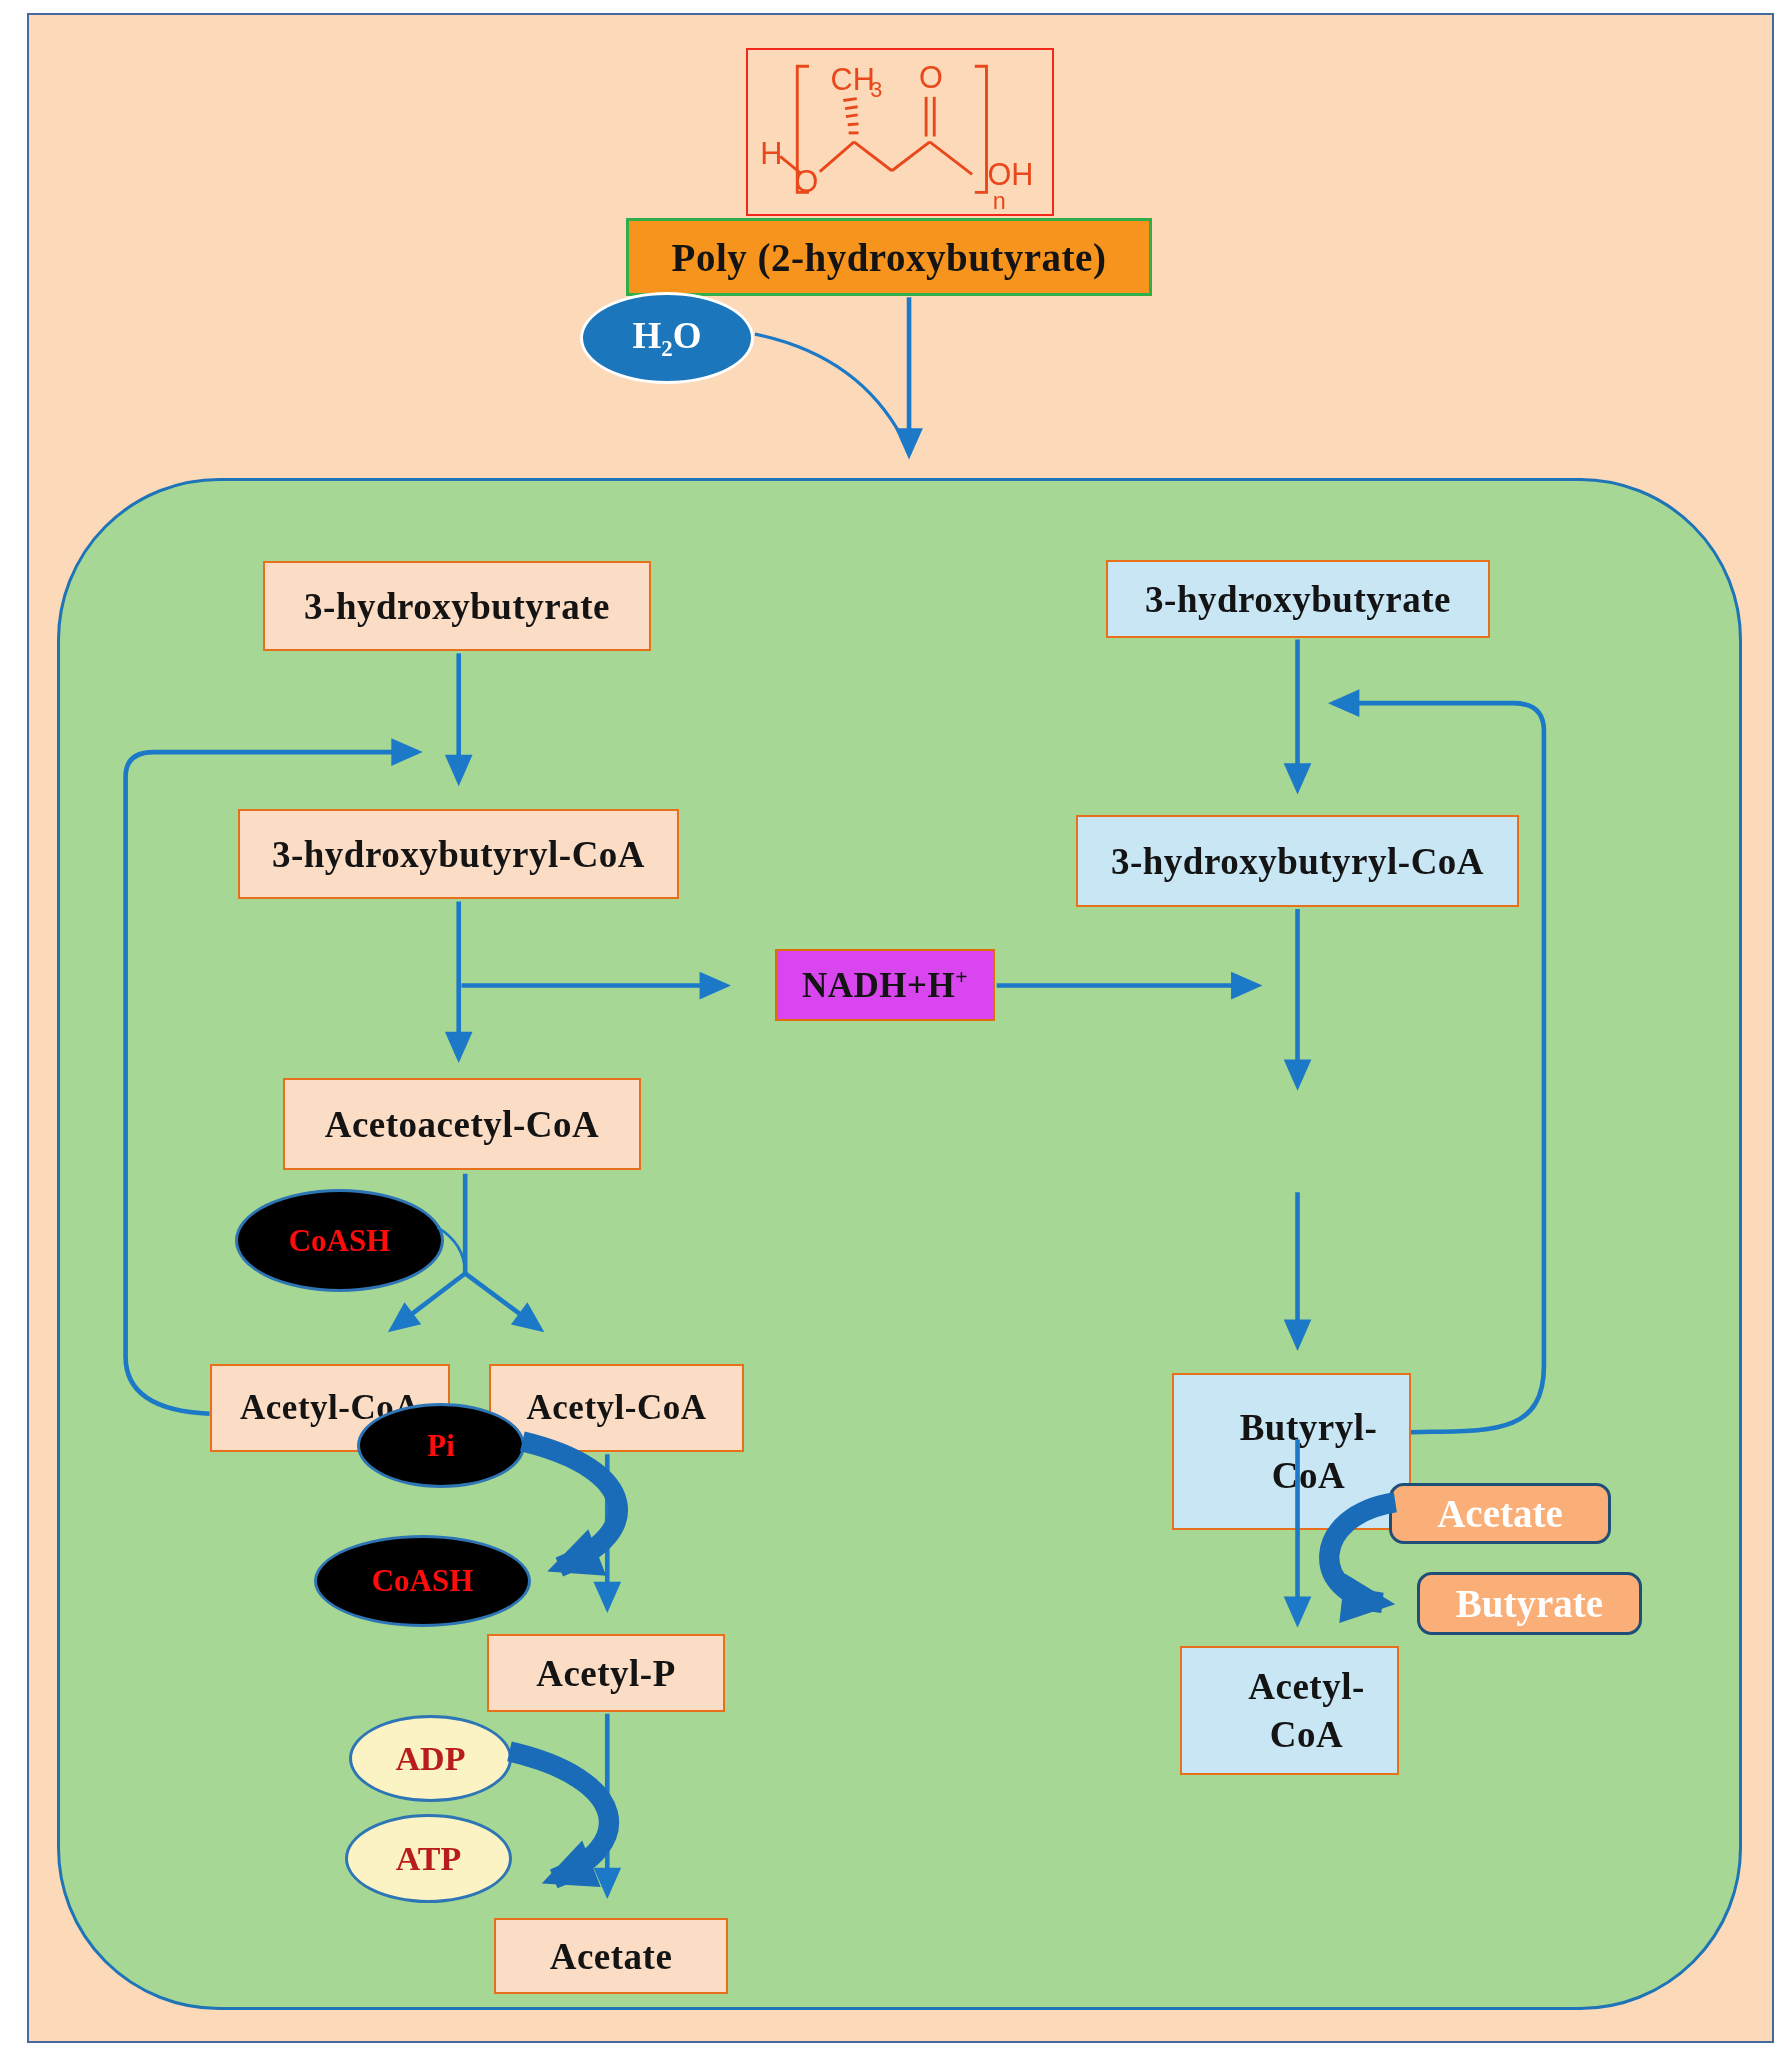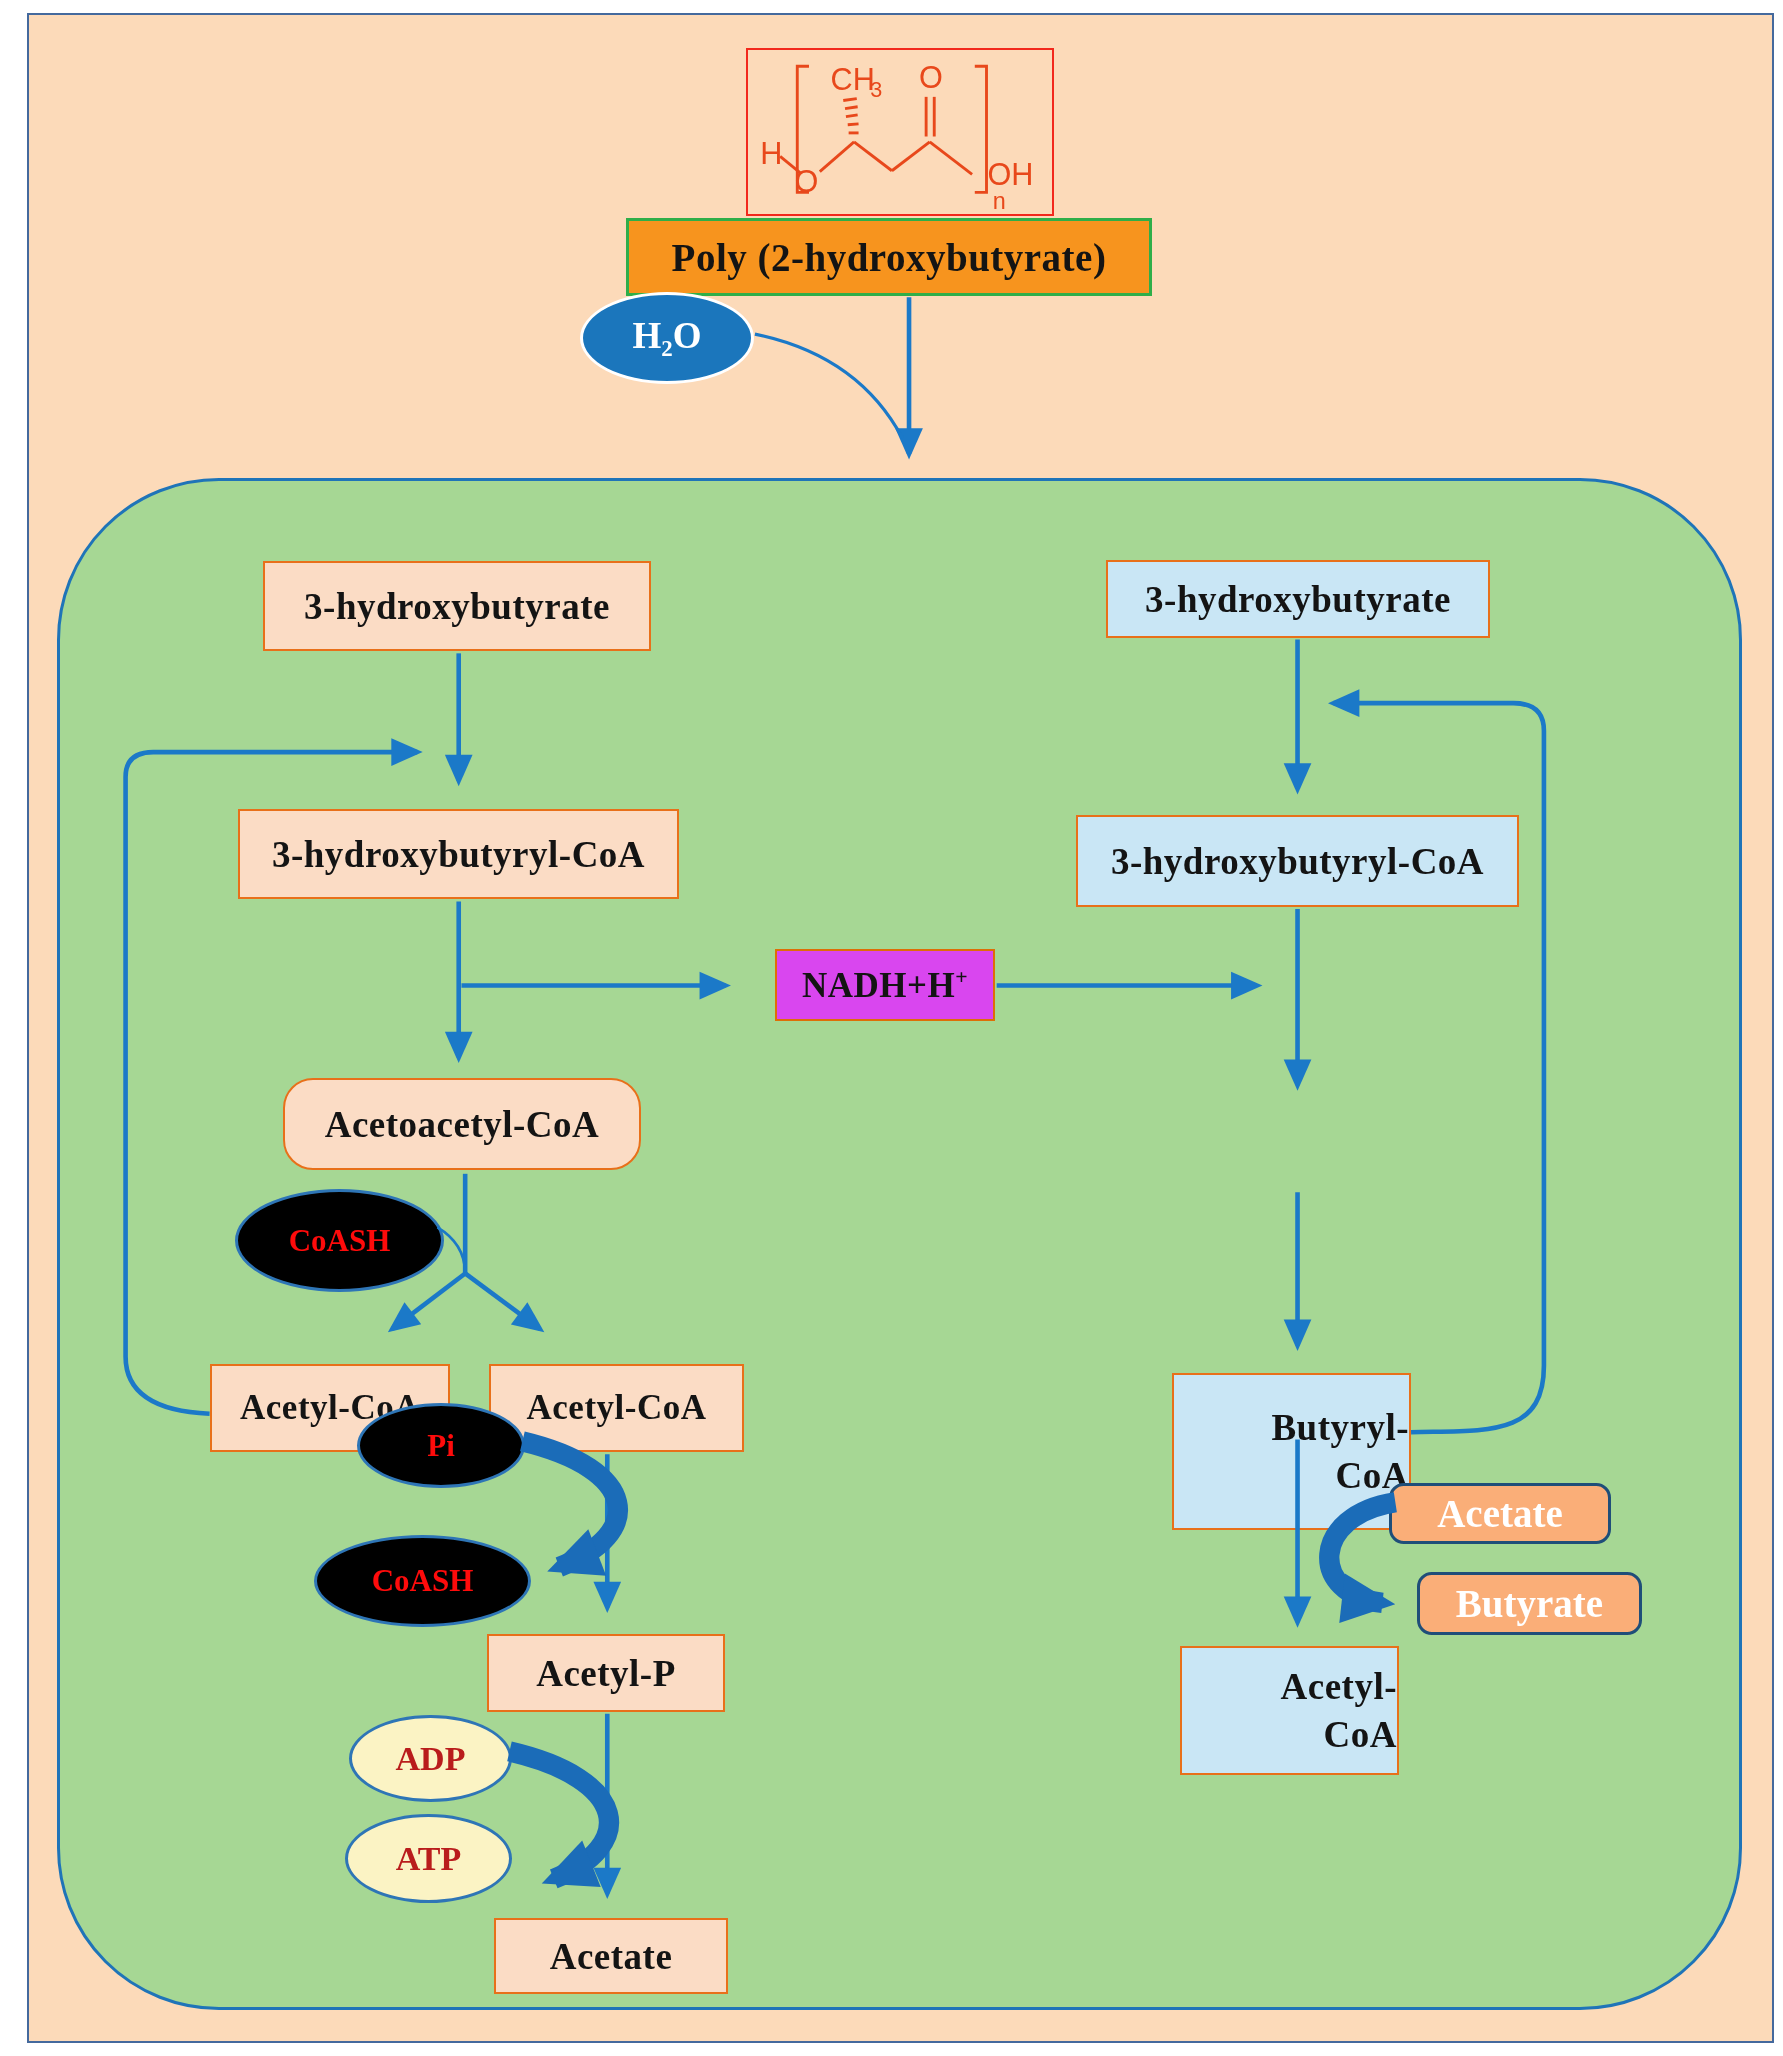--- a/index.html
+++ b/index.html
@@ -7,21 +7,21 @@
           font-family:"Liberation Serif",serif;}
   #frame{position:absolute;left:27px;top:13px;width:1747px;height:2030px;
          background:#FCDAB9;border:2.8px solid #44699D;box-sizing:border-box;}
   #cell{position:absolute;left:57px;top:478px;width:1685px;height:1532px;
         background:#A6D794;border:3.7px solid #1F74B8;border-radius:162px;box-sizing:border-box;}
   #arrows{position:absolute;left:0;top:0;width:1783px;height:2056px;pointer-events:none;z-index:5;}
   .box{position:absolute;display:flex;align-items:center;justify-content:center;
        font-weight:bold;color:#141414;border:2.8px solid #E8701A;background:#FBDCC5;
        font-size:37px;box-sizing:border-box;z-index:3;letter-spacing:0.5px;}
   .blue{background:#C9E6F5;}
-  .twoline{flex-direction:column;align-items:flex-end;justify-content:center;
+  .twoline{flex-direction:column;align-items:center;justify-content:center;
            padding-left:34px;line-height:1.28;}
   .ellipse{position:absolute;border-radius:50%;display:flex;align-items:center;justify-content:center;
            font-weight:bold;border:3.7px solid #2E75B6;box-sizing:border-box;z-index:3;}
   .ell-orange{background:#000000;color:#FE0B0B;font-size:31px;}
   .ell-yellow{background:#FBF3C4;color:#b91c1c;font-size:34px;}
   .product{position:absolute;display:flex;align-items:center;justify-content:center;
            background:#FAAE78;border:3.7px solid #1F4E79;color:#ffffff;border-radius:14.8px;
            font-size:39px;font-weight:bold;box-sizing:border-box;z-index:3;}
   .nadh{background:#d946ef;border:2.8px solid #DD6E07;font-size:35px;}
   .poly{background:#F7941E;border:3.7px solid #2FAE49;font-size:39px;z-index:3;}
@@ -75,21 +75,21 @@
   <div class="h2o" style="left:580px;top:292px;width:174px;height:92px;">
     <span><span>H</span><sub>2</sub><span>O</span></span>
   </div>
 
   <div class="box" style="left:263px;top:561px;width:388px;height:90px;">
     <span>3-hydroxybutyrate</span>
   </div>
   <div class="box" style="left:238px;top:809px;width:441px;height:90px;">
     <span>3-hydroxybutyryl-CoA</span>
   </div>
-  <div class="box" style="left:283px;top:1078px;width:358px;height:92px;border-radius:30px;">
+  <div class="box" style="left:283px;top:1078px;width:358px;height:92px;">
     <span>Acetoacetyl-CoA</span>
   </div>
   <div class="box" style="left:210px;top:1364px;width:240px;height:88px;font-size:35px;">
     <span>Acetyl-CoA</span>
   </div>
   <div class="box" style="left:489px;top:1364px;width:255px;height:88px;font-size:35px;">
     <span>Acetyl-CoA</span>
   </div>
   <div class="box" style="left:487px;top:1634px;width:238px;height:78px;">
     <span>Acetyl-P</span>

